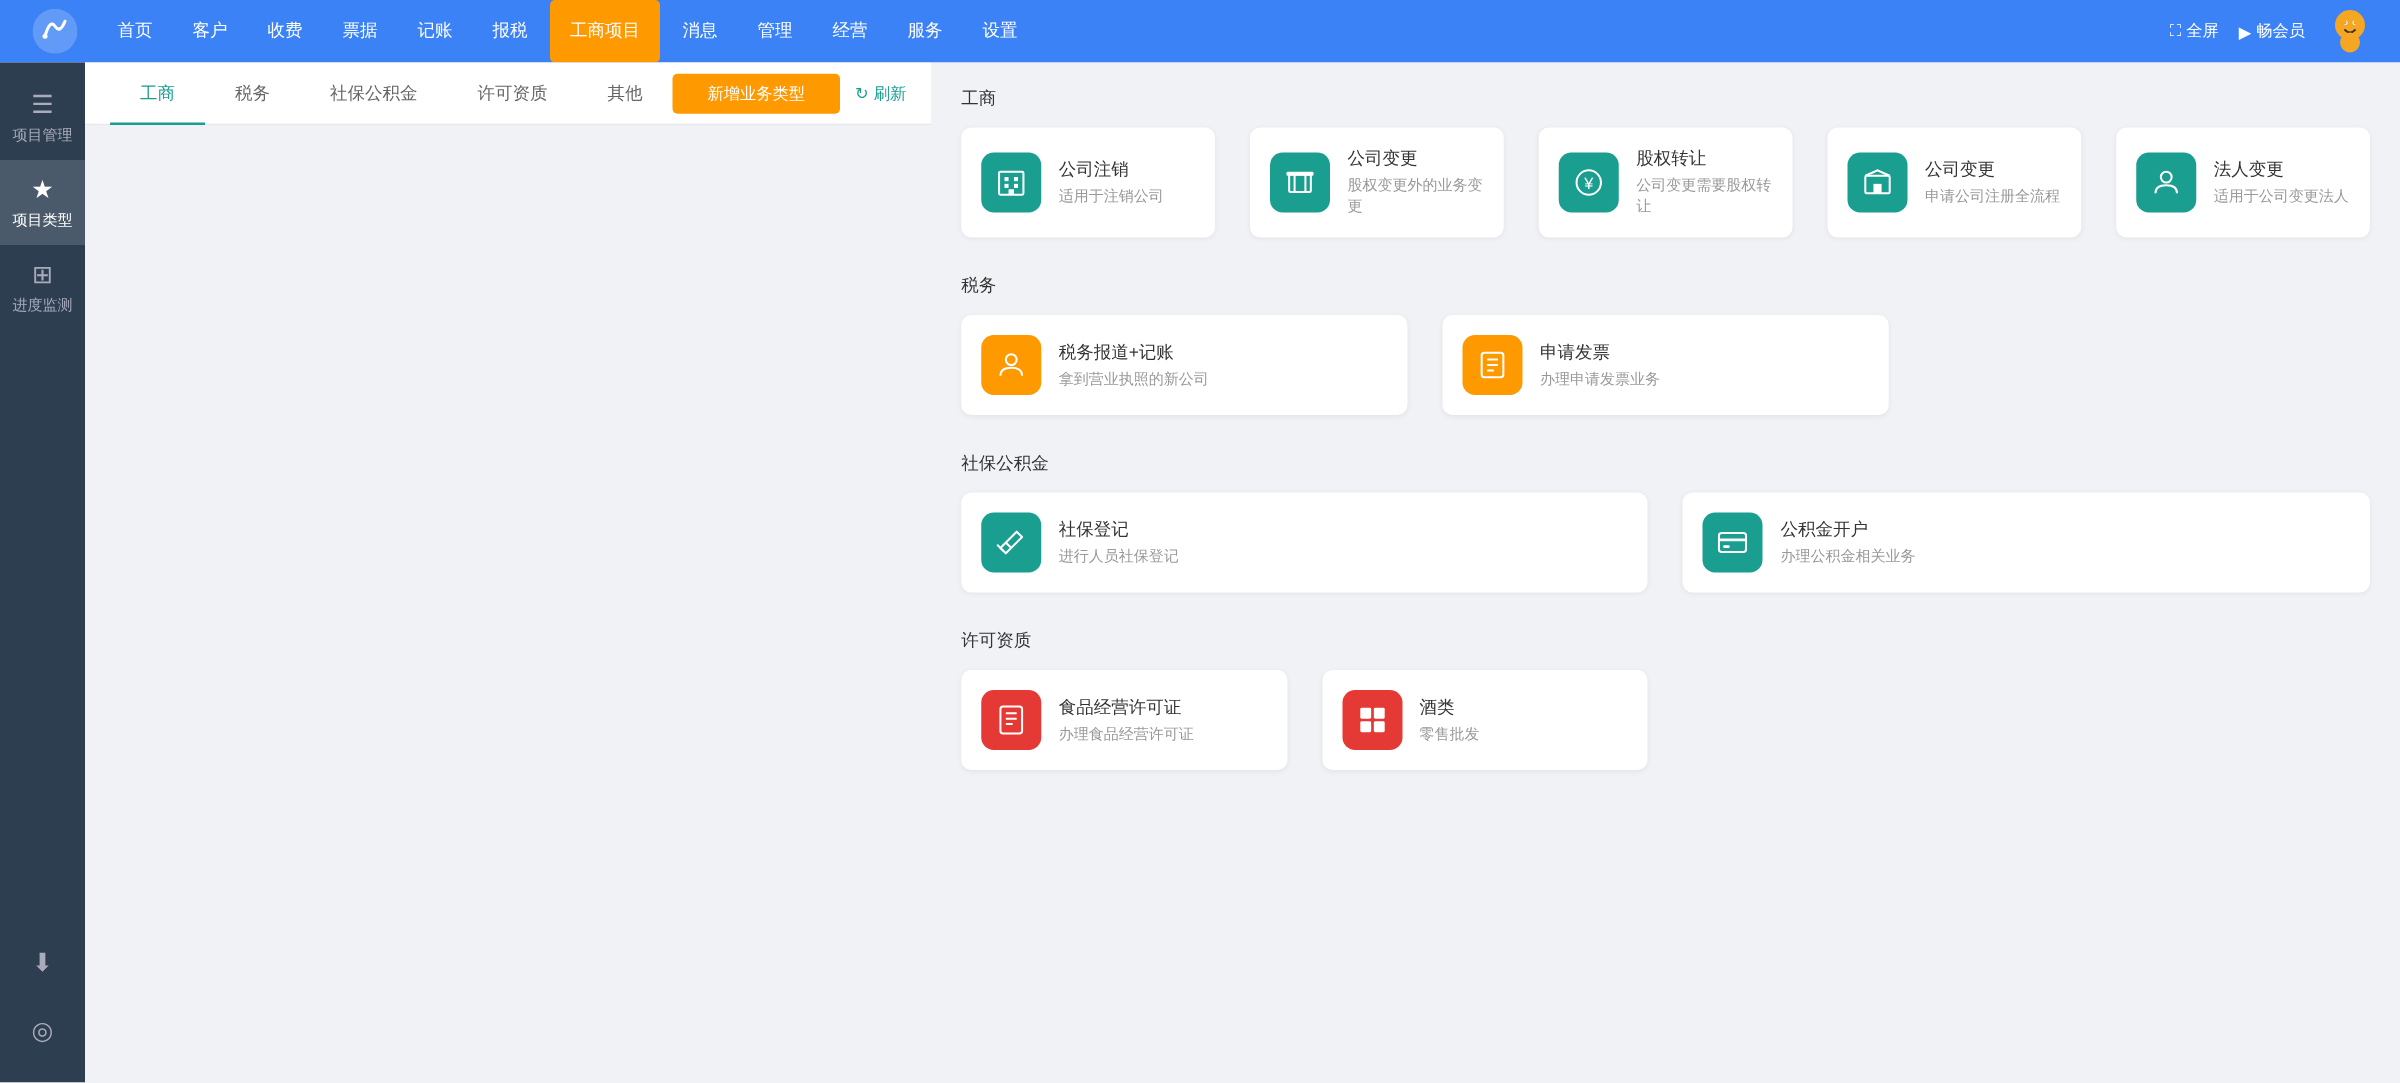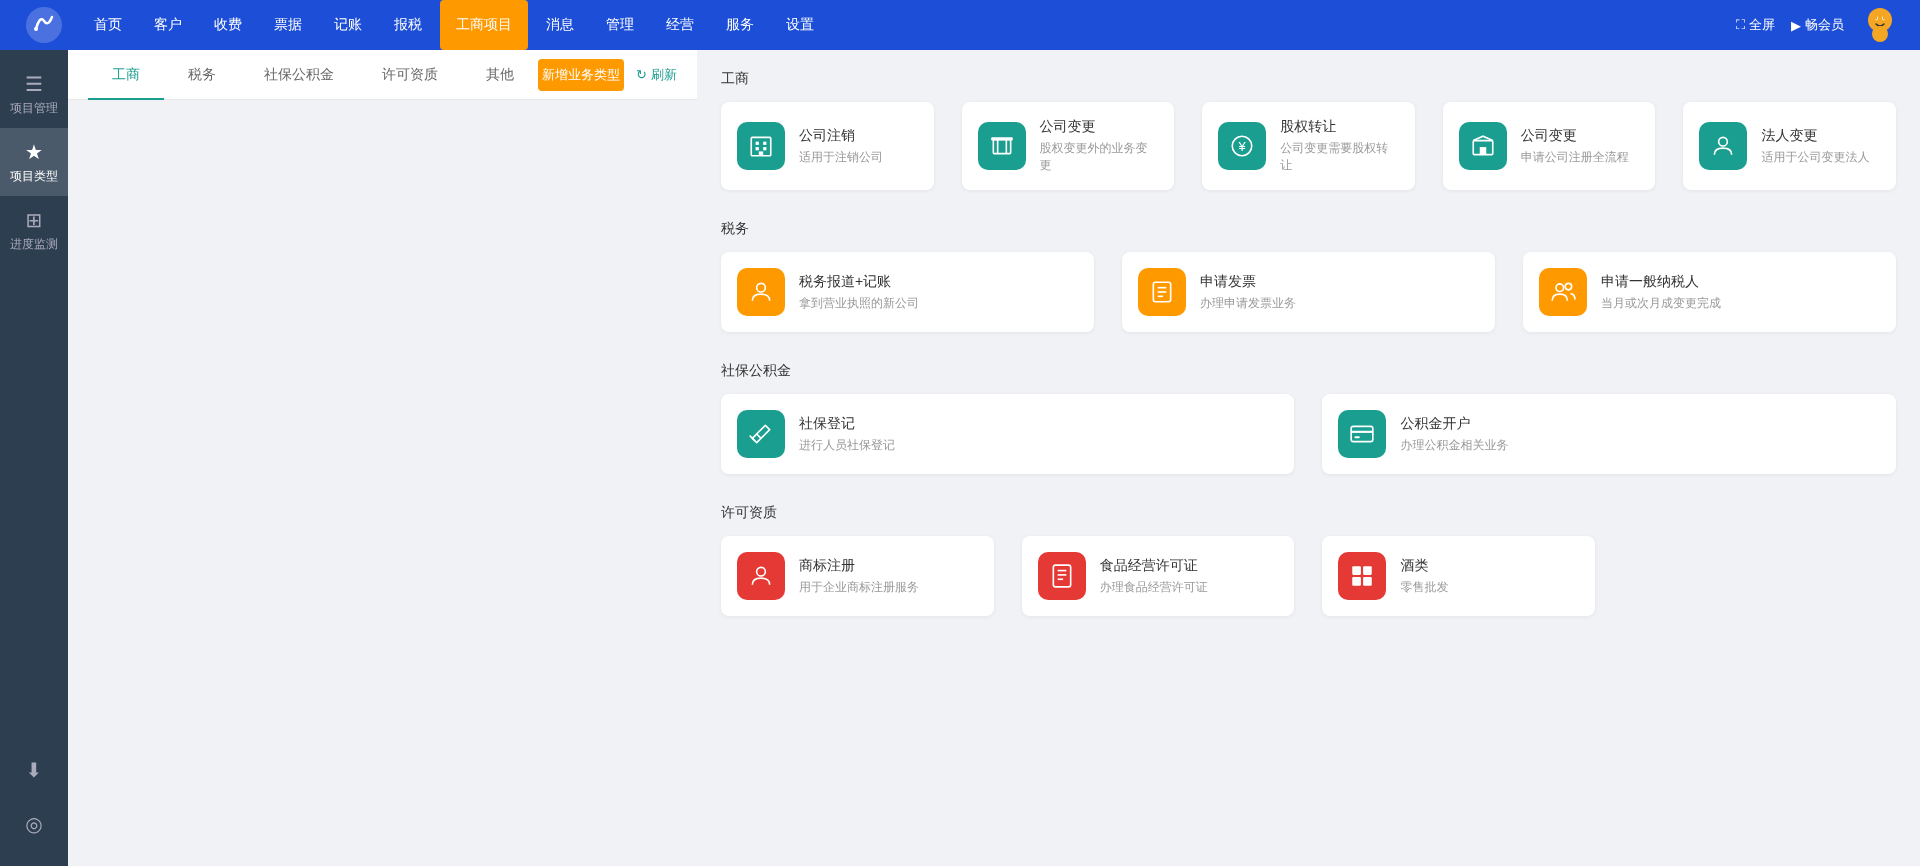--- a/index.html
+++ b/index.html
@@ -2,21 +2,21 @@
 <html><head>
   <meta charset="utf-8">
   <style>
     * { box-sizing: border-box; margin: 0; padding: 0; }
     body { font-family: "Microsoft YaHei", "PingFang SC", sans-serif; font-size: 14px; background: #f0f2f5; overflow: hidden; }
 
     
     .top-nav {
       display: flex;
       align-items: center;
-      background: #1d4ed8;
+      background: #3b82f6;
       height: 50px;
       padding: 0 10px;
       color: white;
     }
     .logo-area {
       width: 68px;
       display: flex;
       align-items: center;
       justify-content: center;
     }
@@ -152,21 +152,21 @@
     }
     .tab-actions {
       display: flex;
       align-items: center;
       gap: 12px;
     }
     .btn-add {
       background: #f90;
       color: white;
       border: none;
-      padding: 7px 4px;
+      padding: 7px 28px;
       border-radius: 4px;
       cursor: pointer;
       font-size: 13px;
     }
     .btn-refresh {
       color: #1a9e8f;
       cursor: pointer;
       font-size: 13px;
       display: flex;
       align-items: center;
@@ -439,34 +439,20 @@
                   <line x1="8" y1="8" x2="16" y2="8" stroke="white" stroke-width="1.5"></line>
                   <line x1="8" y1="12" x2="16" y2="12" stroke="white" stroke-width="1.5"></line>
                   <line x1="8" y1="16" x2="13" y2="16" stroke="white" stroke-width="1.5"></line>
                 </svg>
               </div>
               <div class="card-text">
                 <div class="card-title">申请发票</div>
                 <div class="card-desc">办理申请发票业务</div>
               </div>
             </div>
-            <div class="service-card">
-              <div class="card-icon-wrap icon-orange" style="background: rgb(255, 153, 0);">
-                <svg viewBox="0 0 24 24" fill="white" width="26" height="26">
-                  <circle cx="9" cy="8" r="3.5" fill="none" stroke="white" stroke-width="1.5"></circle>
-                  <path d="M2 20 Q2 14 9 14 Q16 14 16 20" fill="none" stroke="white" stroke-width="1.5"></path>
-                  <circle cx="17" cy="7" r="3" fill="none" stroke="white" stroke-width="1.5"></circle>
-                  <path d="M19 13.5 Q23 14 23 19" fill="none" stroke="white" stroke-width="1.5"></path>
-                </svg>
-              </div>
-              <div class="card-text">
-                <div class="card-title">申请一般纳税人</div>
-                <div class="card-desc">当月或次月成变更完成</div>
-              </div>
-            </div>
           </div>
         </div>
         <div class="section-block">
           <div class="section-title">社保公积金</div>
           <div class="card-grid card-grid-2">
             <div class="service-card">
               <div class="card-icon-wrap icon-teal" style="background: rgb(26, 158, 143);">
                 <svg viewBox="0 0 24 24" fill="white" width="26" height="26">
                   <path d="M4 16 L8 20 L20 8 L16 4 Z" fill="none" stroke="white" stroke-width="1.5" stroke-linejoin="round"></path>
                   <path d="M8 12 L12 16" stroke="white" stroke-width="1.5"></path>
@@ -492,32 +478,20 @@
               </div>
             </div>
           </div>
         </div>
         <div class="section-block">
           <div class="section-title">许可资质</div>
           <div class="card-grid card-grid-4">
             <div class="service-card">
               <div class="card-icon-wrap icon-red" style="background: rgb(229, 57, 53);">
                 <svg viewBox="0 0 24 24" fill="white" width="26" height="26">
-                  <circle cx="12" cy="8" r="4" fill="none" stroke="white" stroke-width="1.5"></circle>
-                  <path d="M4 20 Q4 14 12 14 Q20 14 20 20" fill="none" stroke="white" stroke-width="1.5"></path>
-                </svg>
-              </div>
-              <div class="card-text">
-                <div class="card-title">商标注册</div>
-                <div class="card-desc">用于企业商标注册服务</div>
-              </div>
-            </div>
-            <div class="service-card">
-              <div class="card-icon-wrap icon-red" style="background: rgb(229, 57, 53);">
-                <svg viewBox="0 0 24 24" fill="white" width="26" height="26">
                   <rect x="4" y="2" width="16" height="20" rx="2" fill="none" stroke="white" stroke-width="1.5"></rect>
                   <line x1="8" y1="7" x2="16" y2="7" stroke="white" stroke-width="1.5"></line>
                   <line x1="8" y1="11" x2="16" y2="11" stroke="white" stroke-width="1.5"></line>
                   <line x1="8" y1="15" x2="13" y2="15" stroke="white" stroke-width="1.5"></line>
                 </svg>
               </div>
               <div class="card-text">
                 <div class="card-title">食品经营许可证</div>
                 <div class="card-desc">办理食品经营许可证</div>
               </div>

